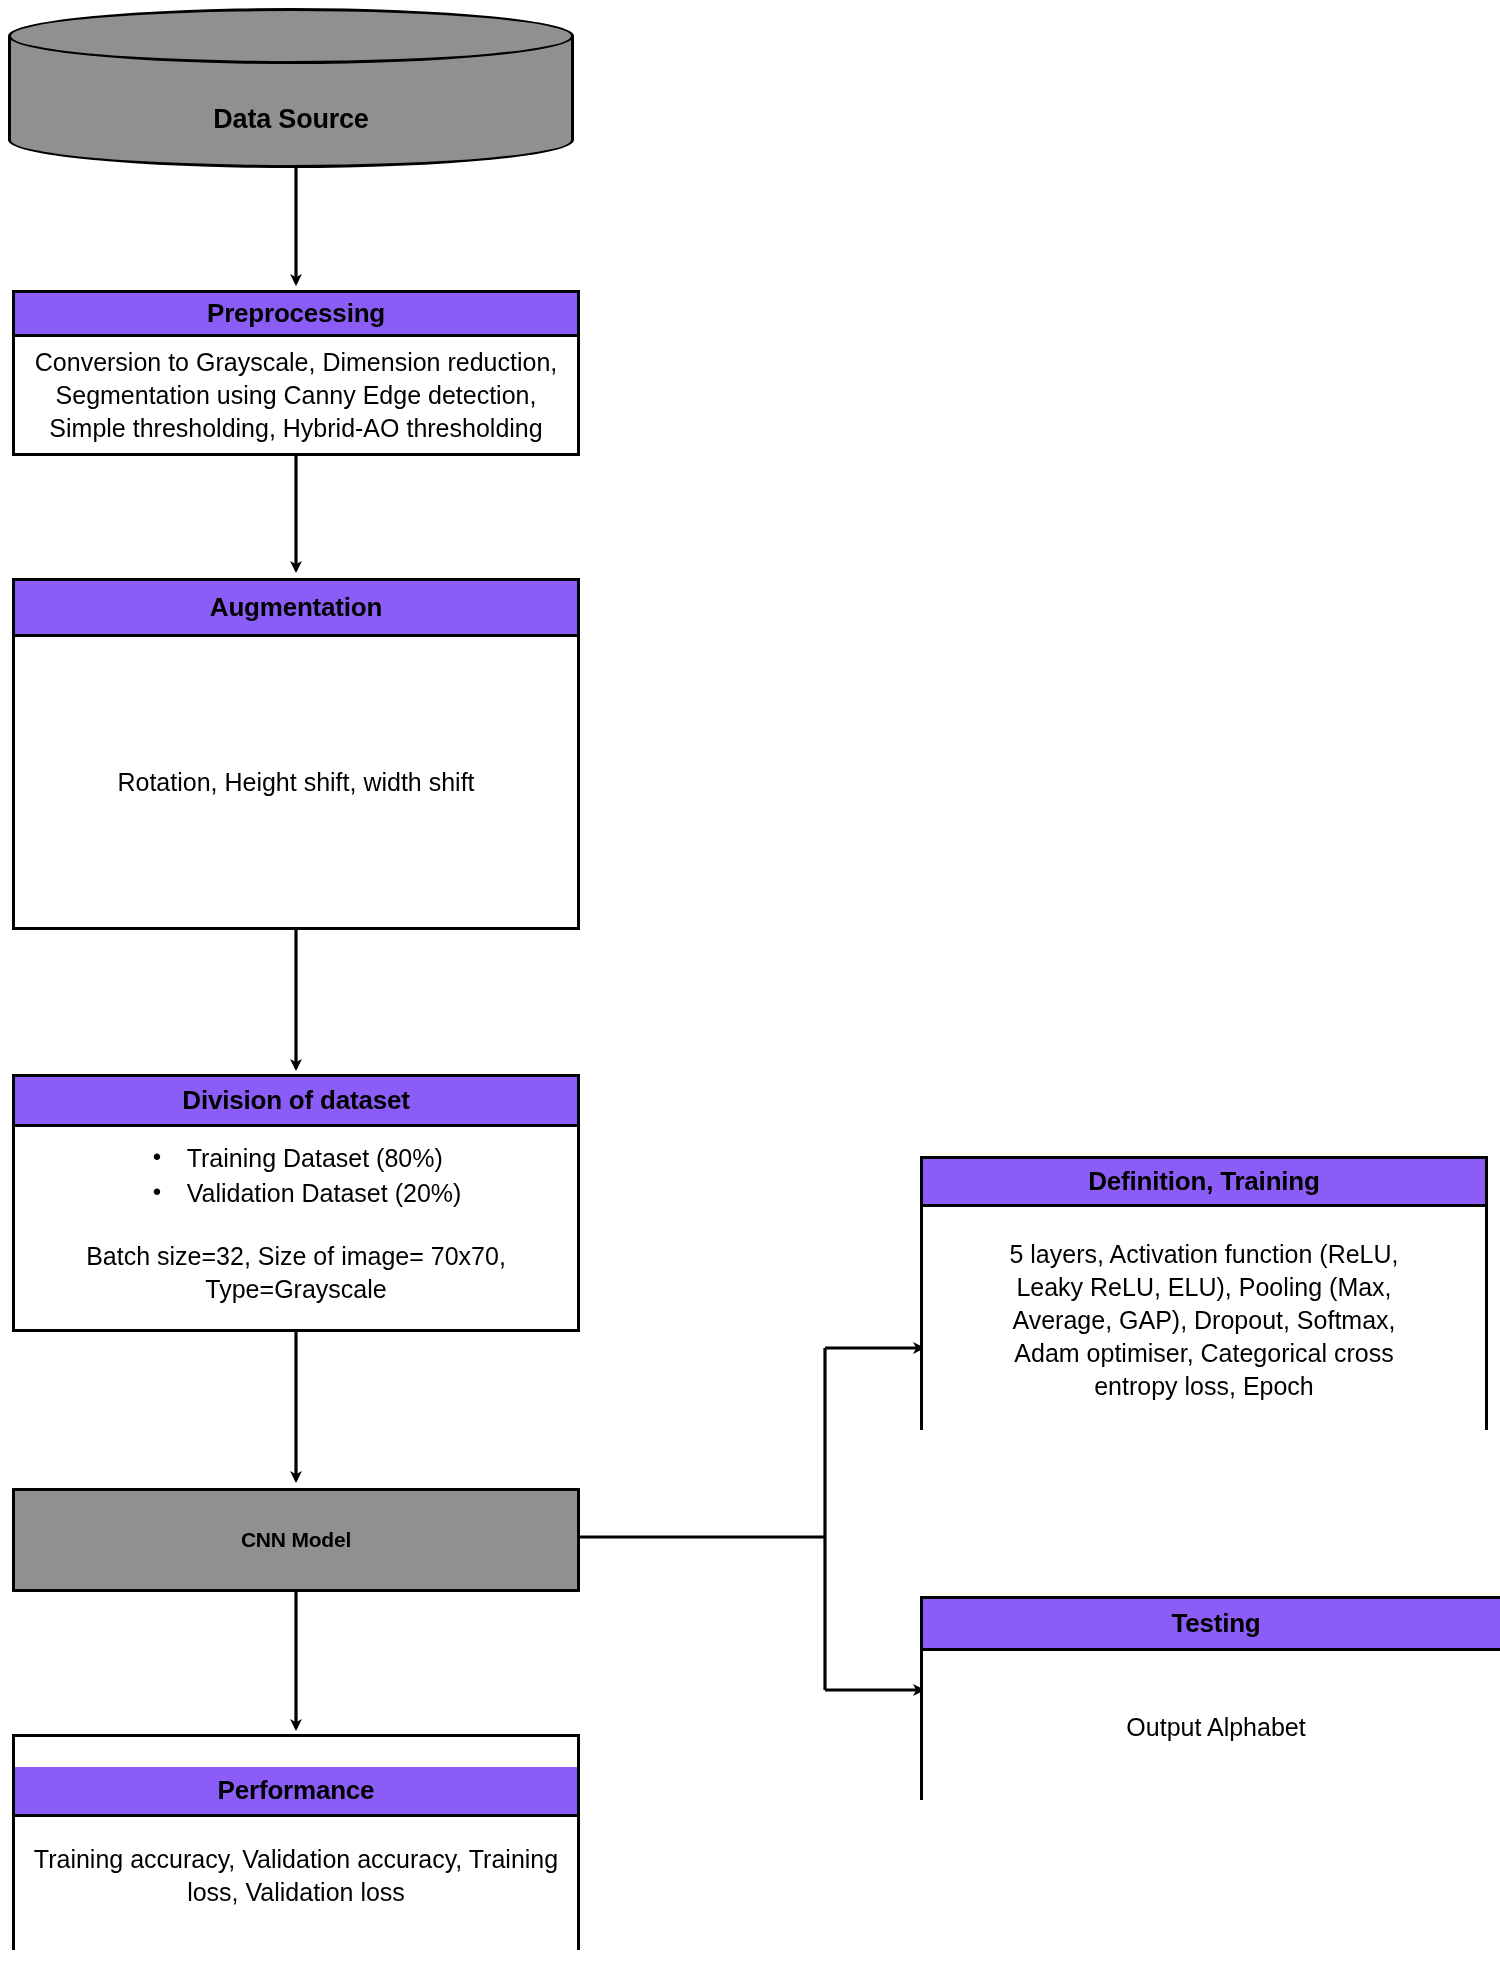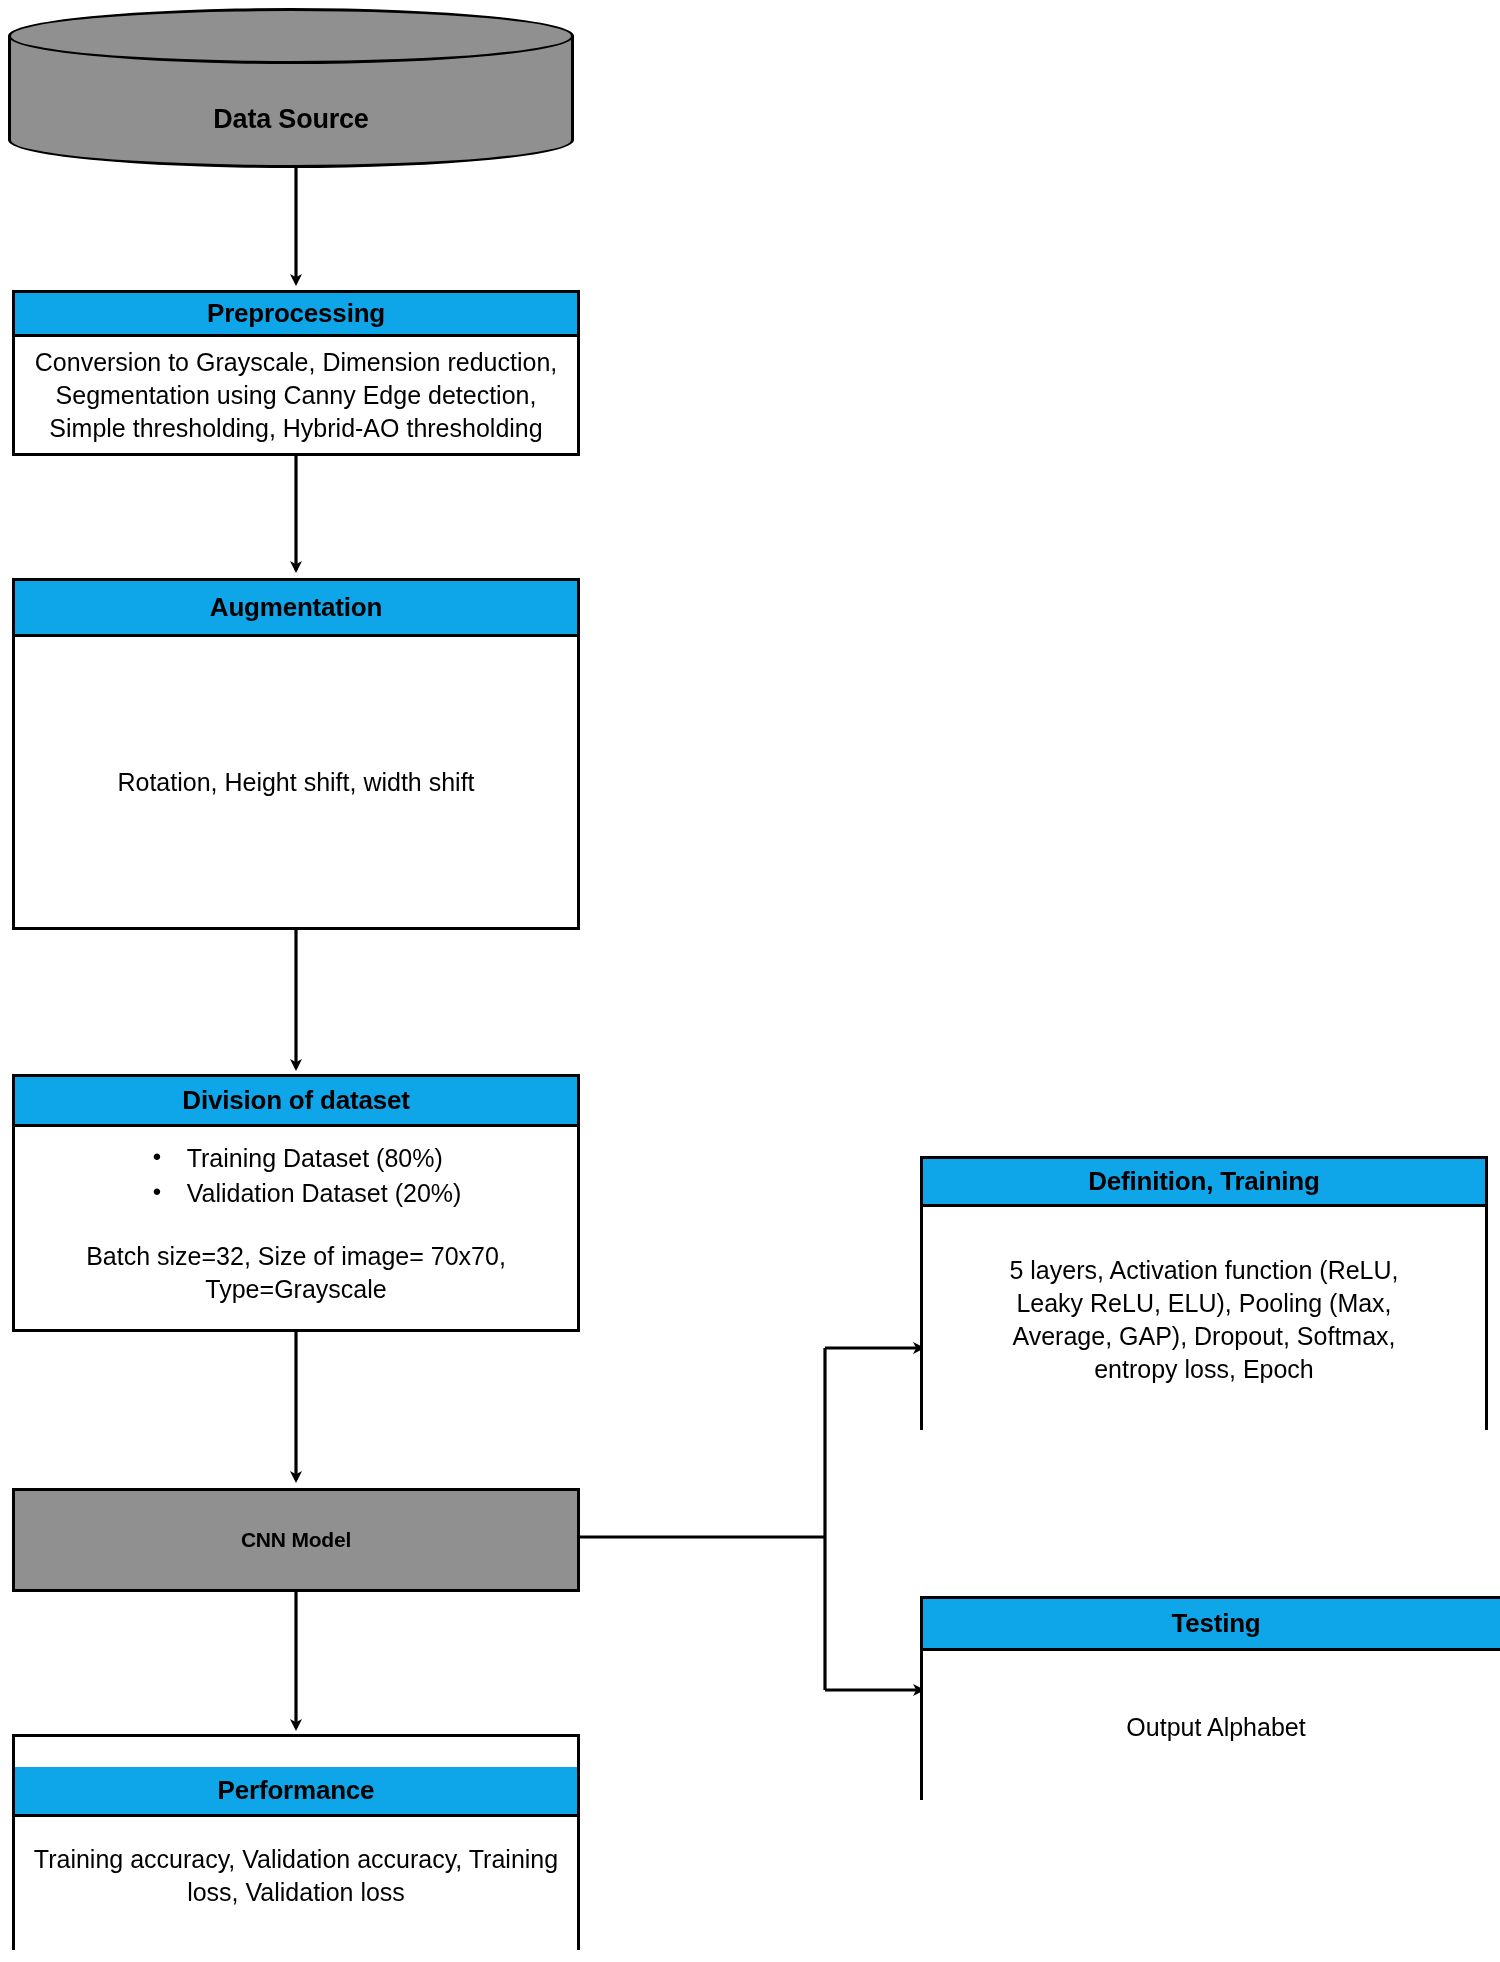--- a/index.html
+++ b/index.html
@@ -89,21 +89,21 @@
   }
 
   
   .fbox {
     position: absolute;
     box-sizing: border-box;
     border: 3px solid #000;
     background: #ffffff;
   }
   .fbox .hdr {
-    background: #0ea5e9;
+    background: #8b5cf6;
     border-bottom: 3px solid #000;
     text-align: center;
     font-weight: bold;
     font-size: 26px;
     letter-spacing: -0.2px;
     display: flex;
     align-items: center;
     justify-content: center;
     box-sizing: border-box;
   }
@@ -225,20 +225,21 @@
   <div class="solid-box" style="left:12px; top:1488px; width:568px; height:104px;">
     <span>CNN Model</span>
   </div>
 
   <div class="fbox" style="left:920px; top:1156px; width:568px; height:274px;">
     <div class="hdr" style="height:48px;">Definition, Training</div>
     <div class="bdy" style="height:226px;">
       <p class="para">5 layers, Activation function (ReLU,</p>
       <p class="para">Leaky ReLU, ELU), Pooling (Max,</p>
       <p class="para">Average, GAP), Dropout, Softmax,</p>
+      <p class="para">Adam optimiser, Categorical cross</p>
       <p class="para">entropy loss, Epoch</p>
     </div>
   </div>
 
   <div class="fbox" style="left:920px; top:1596px; width:592px; height:204px;">
     <div class="hdr" style="height:52px;">Testing</div>
     <div class="bdy" style="height:152px;">
       <p class="para">Output Alphabet</p>
     </div>
   </div>

